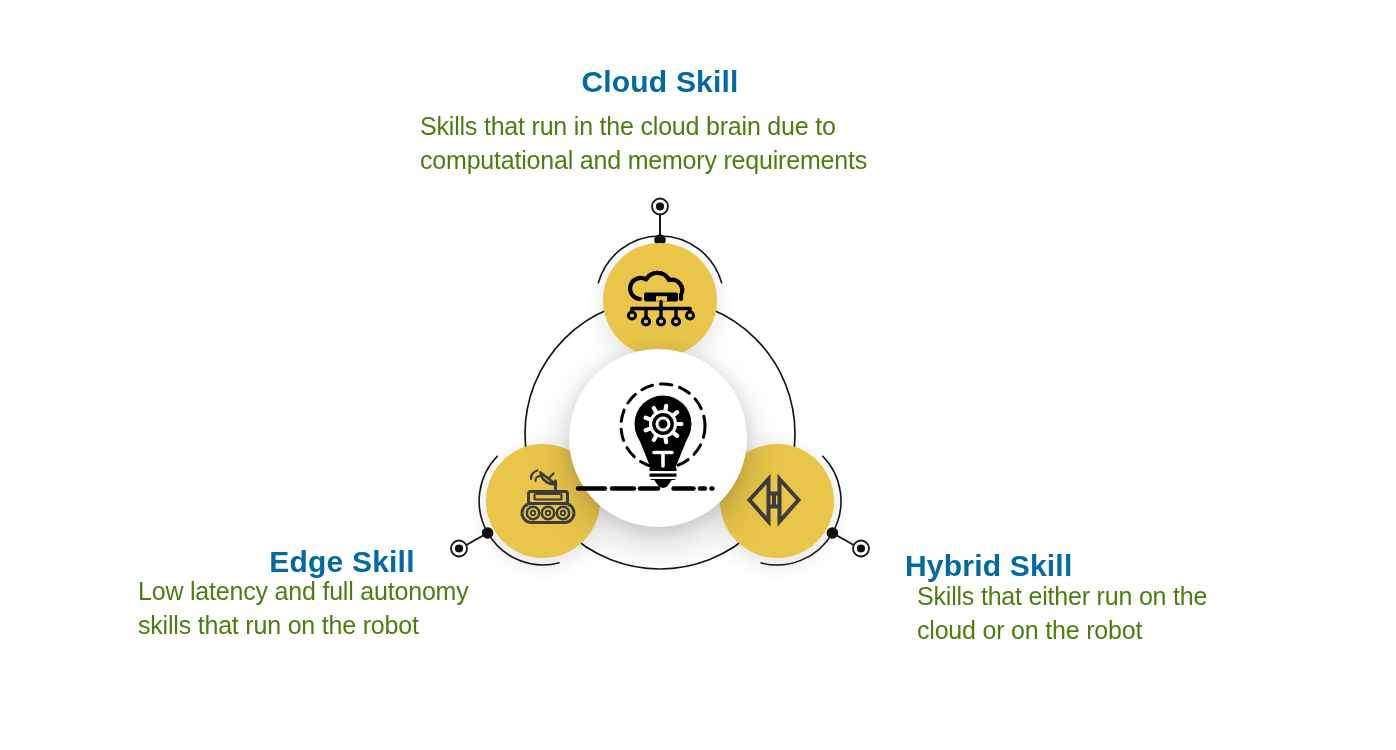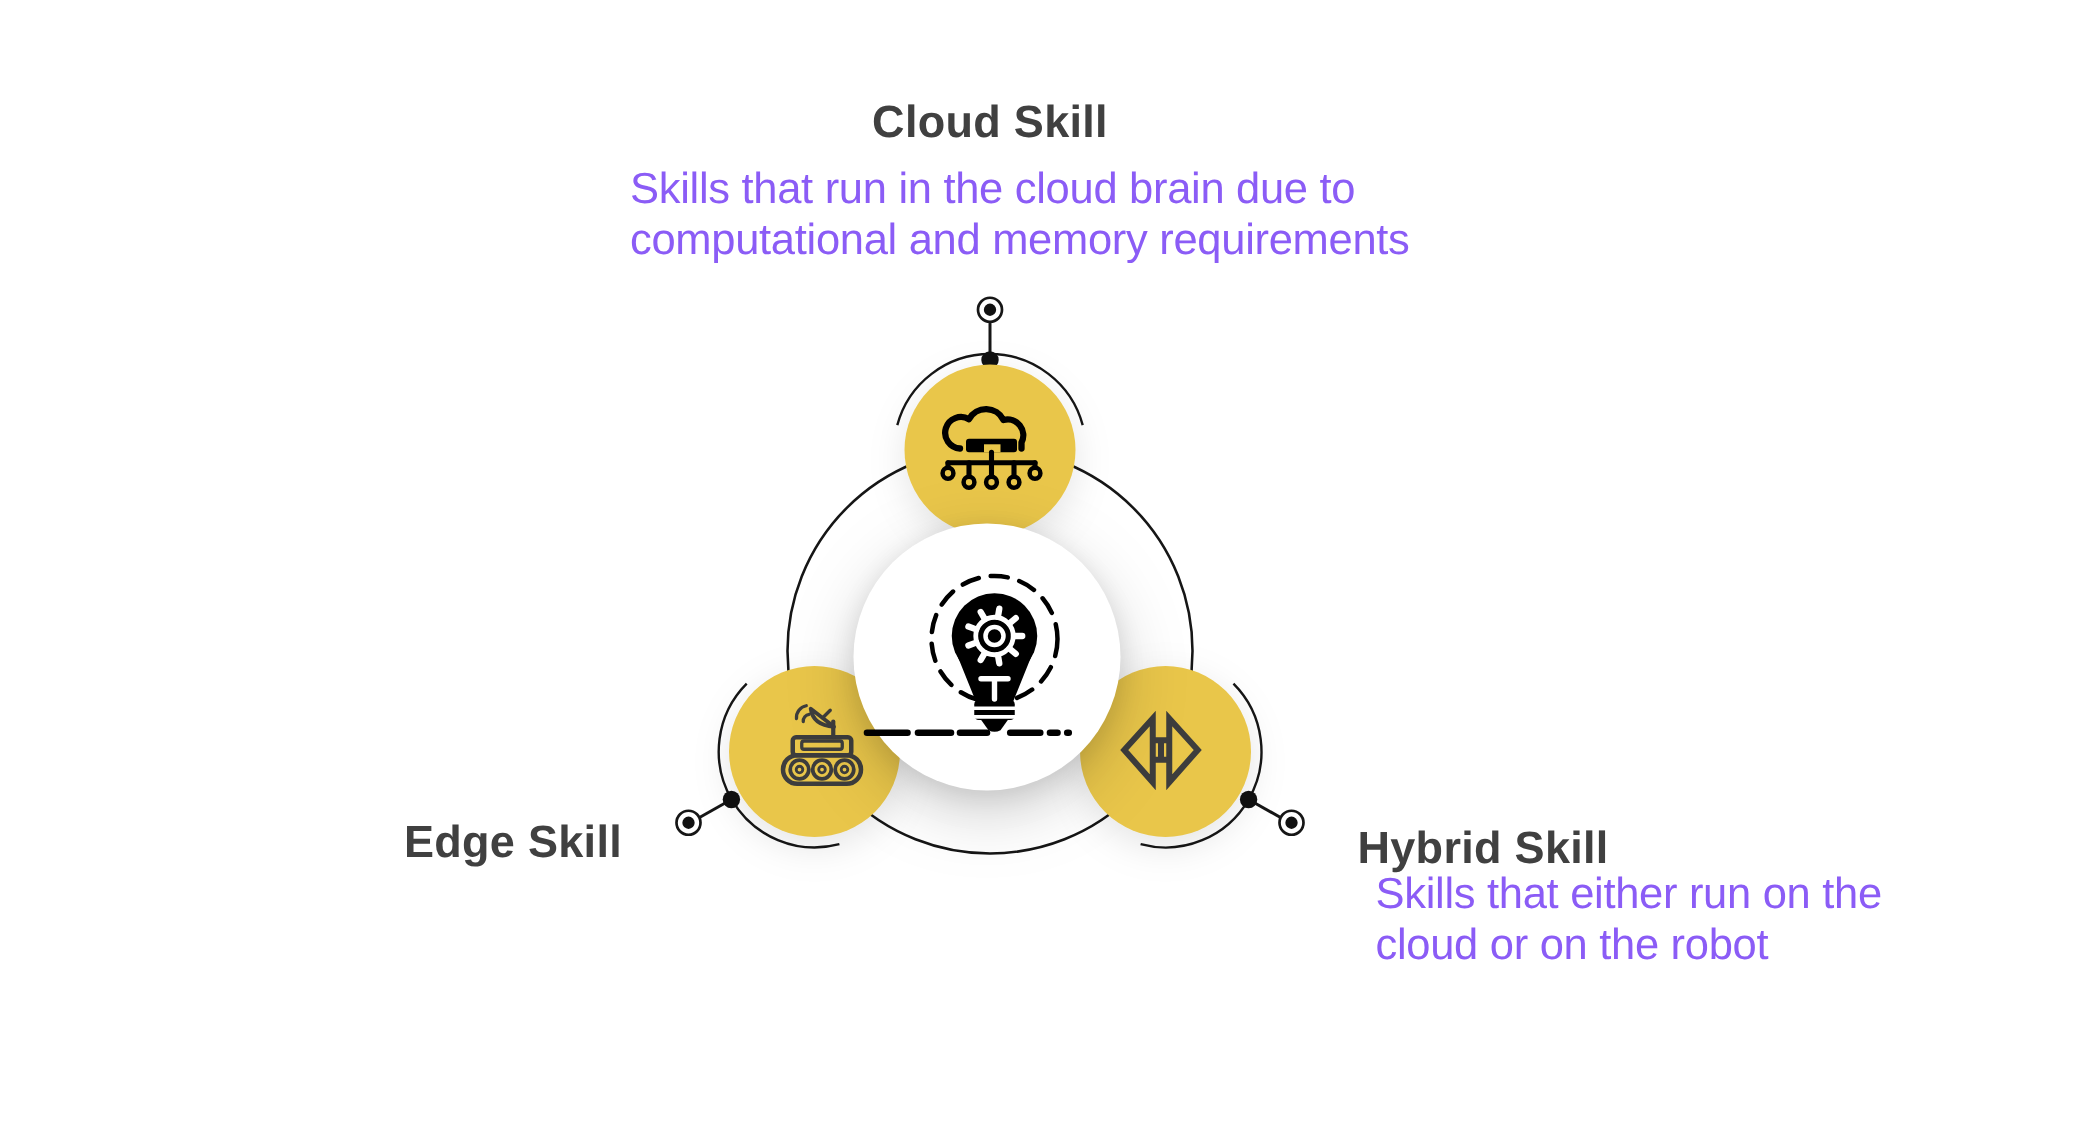--- a/index.html
+++ b/index.html
@@ -2,25 +2,25 @@
 <html><head>
 <meta charset="utf-8">
 <style>
   html,body{margin:0;padding:0;background:#ffffff;}
   .canvas{
     position:relative;width:1396px;height:750px;background:#ffffff;overflow:hidden;
     font-family:"Liberation Sans","DejaVu Sans",sans-serif;
   }
   .diagram-svg{position:absolute;left:0;top:0;width:1396px;height:750px;}
   .node-title{
-    position:absolute;font-size:30px;line-height:36px;font-weight:700;color:#404040;
+    position:absolute;font-size:30px;line-height:36px;font-weight:700;color:#0369a1;
     letter-spacing:.2px;white-space:pre-line;
   }
   .node-desc{
-    position:absolute;font-size:29px;line-height:34px;font-weight:400;color:#8b5cf6;
+    position:absolute;font-size:25px;line-height:34px;font-weight:400;color:#4d7c0f;
     letter-spacing:-.2px;white-space:pre-line;
   }
   .t-center{text-align:center;}
   .shadow-white{filter:drop-shadow(0 14px 22px rgba(0,0,0,.18)) drop-shadow(0 4px 8px rgba(0,0,0,.10));}
   .shadow-yellow{filter:drop-shadow(0 7px 12px rgba(0,0,0,.10));}
 </style>
 </head>
 <body>
 
 <div class="canvas">
@@ -129,18 +129,20 @@
         <path d="M 711.5 488.5 H 712.5"></path>
       </g>
     </g>
   </svg>
 
   <div class="node-title t-center" style="left:360px;top:64px;width:600px;">Cloud Skill</div>
   <div class="node-desc" style="left:420px;top:109px;width:580px;">Skills that run in the cloud brain due to
 computational and memory requirements</div>
 
   <div class="node-title t-center" style="left:192px;top:544px;width:300px;">Edge Skill</div>
+  <div class="node-desc" style="left:138px;top:574px;width:430px;">Low latency and full autonomy
+skills that run on the robot</div>
 
   <div class="node-title" style="left:905px;top:524px;width:340px;margin-top:24px;">Hybrid Skill</div>
   <div class="node-desc" style="left:886px;top:579px;width:400px;margin-left:31px;">Skills that either run on the
 cloud or on the robot</div>
 
 </div>
 
 </body></html>

